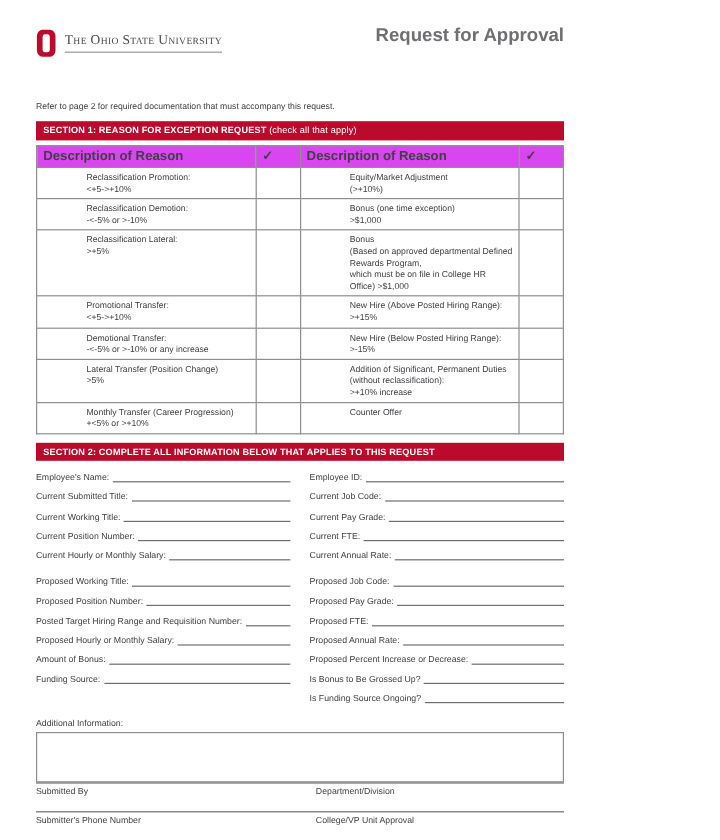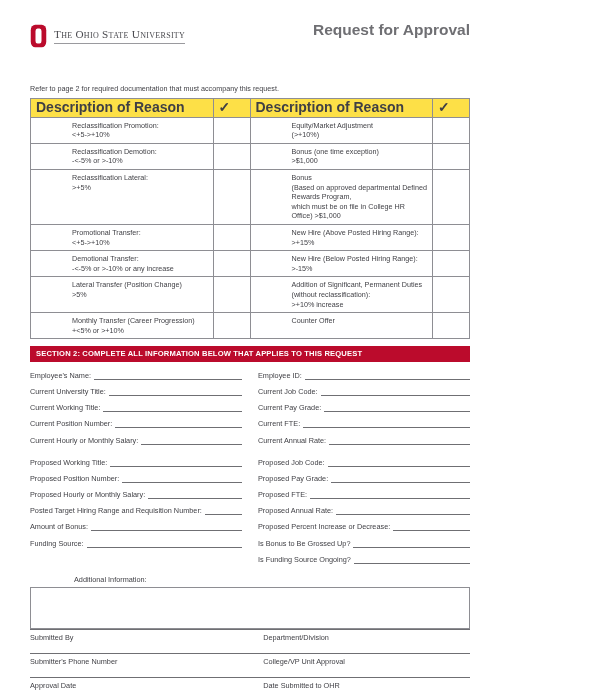--- a/index.html
+++ b/index.html
@@ -99,24 +99,24 @@
   }
   table.reason-table th,
   table.reason-table td {
     border: 1px solid #8e8e93;
     vertical-align: top;
     padding: 3px 5px 3px 5px;
     font-size: 7.2px;
     line-height: 9.6px;
   }
   table.reason-table th {
-    background: #fde047;
+    background: #d946ef;
     font-weight: bold;
     text-align: left;
-    font-size: 14px;
+    font-size: 11px;
     padding-top: 4px;
     padding-bottom: 4px;
   }
   th.col-check, td.col-check {
     width: 26px;
     text-align: center;
   }
   th.col-check { text-align: center; font-size: 10px; }
   td.reason-cell { line-height: 9.8px; }
   td.reason-cell .ln { display: block; white-space: nowrap; margin-left: 36px; }
@@ -153,21 +153,20 @@
     border-bottom: 0.8px solid #6f6f73;
     height: 7px;
   }
   .gap-row { height: 6px; }
 
   
   .addl-label {
     font-size: 7.3px;
     margin-top: 4px;
     margin-bottom: 3px;
-    margin-left: 44px;
   }
   .addl-box {
     border: 1px solid #8e8e93;
     height: 42px;
     width: 100%;
     box-sizing: border-box;
     background: #ffffff;
   }
 
   
@@ -199,20 +198,23 @@
         <span class="brand-wordmark-text">The Ohio State University</span>
       </div>
     </div>
     <div class="doc-title">
       <span>Request for Approval</span>
     </div>
   </div>
 
   <div class="intro-note">Refer to page 2 for required documentation that must accompany this request.</div>
 
+  <div class="section-bar">
+    <span>SECTION 1: REASON FOR EXCEPTION REQUEST </span><span class="bar-sub">(check all that apply)</span>
+  </div>
 
   <table class="reason-table">
     <thead>
       <tr>
         <th>Description of Reason</th>
         <th class="col-check">✓</th>
         <th>Description of Reason</th>
         <th class="col-check">✓</th>
       </tr>
     </thead>
@@ -307,21 +309,21 @@
   <div class="section-bar">SECTION 2: COMPLETE ALL INFORMATION BELOW THAT APPLIES TO THIS REQUEST</div>
 
   <div class="fields-block">
     <div class="field-grid">
       <div class="field-col left" id="g1-left">
           <div class="field-row">
             <span class="field-label">Employee's Name:</span>
             <span class="field-rule"></span>
           </div>
           <div class="field-row">
-            <span class="field-label">Current University Title:</span>
+            <span class="field-label">Current Submitted Title:</span>
             <span class="field-rule"></span>
           </div>
           <div class="field-row">
             <span class="field-label">Current Working Title:</span>
             <span class="field-rule"></span>
           </div>
           <div class="field-row">
             <span class="field-label">Current Position Number:</span>
             <span class="field-rule"></span>
           </div>
@@ -358,25 +360,25 @@
       <div class="field-col left" id="g2-left">
           <div class="field-row">
             <span class="field-label">Proposed Working Title:</span>
             <span class="field-rule"></span>
           </div>
           <div class="field-row">
             <span class="field-label">Proposed Position Number:</span>
             <span class="field-rule"></span>
           </div>
           <div class="field-row">
+            <span class="field-label">Posted Target Hiring Range and Requisition Number:</span>
+            <span class="field-rule"></span>
+          </div>
+          <div class="field-row">
             <span class="field-label">Proposed Hourly or Monthly Salary:</span>
-            <span class="field-rule"></span>
-          </div>
-          <div class="field-row">
-            <span class="field-label">Posted Target Hiring Range and Requisition Number:</span>
             <span class="field-rule"></span>
           </div>
           <div class="field-row">
             <span class="field-label">Amount of Bonus:</span>
             <span class="field-rule"></span>
           </div>
           <div class="field-row">
             <span class="field-label">Funding Source:</span>
             <span class="field-rule"></span>
           </div>

